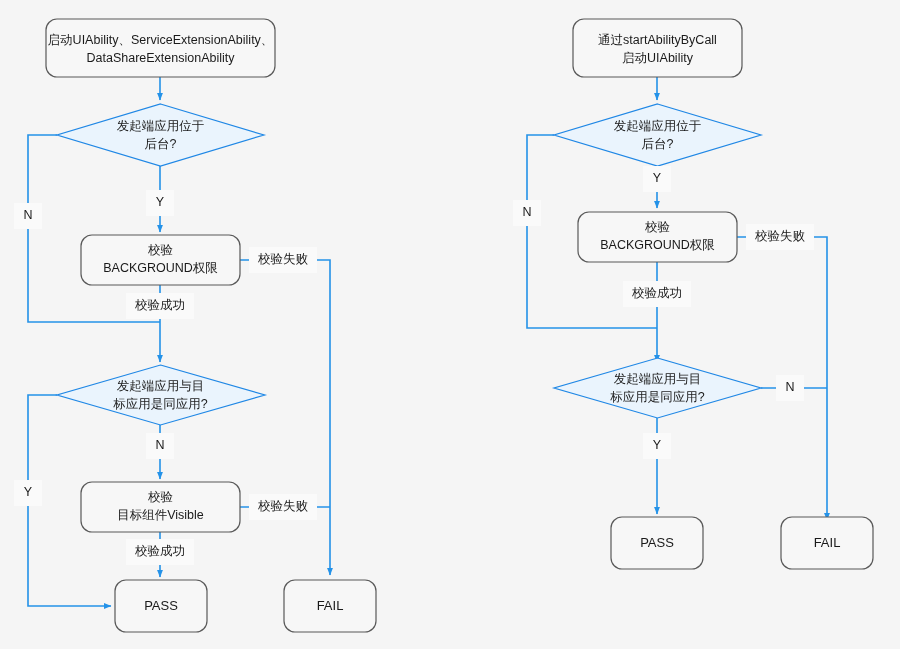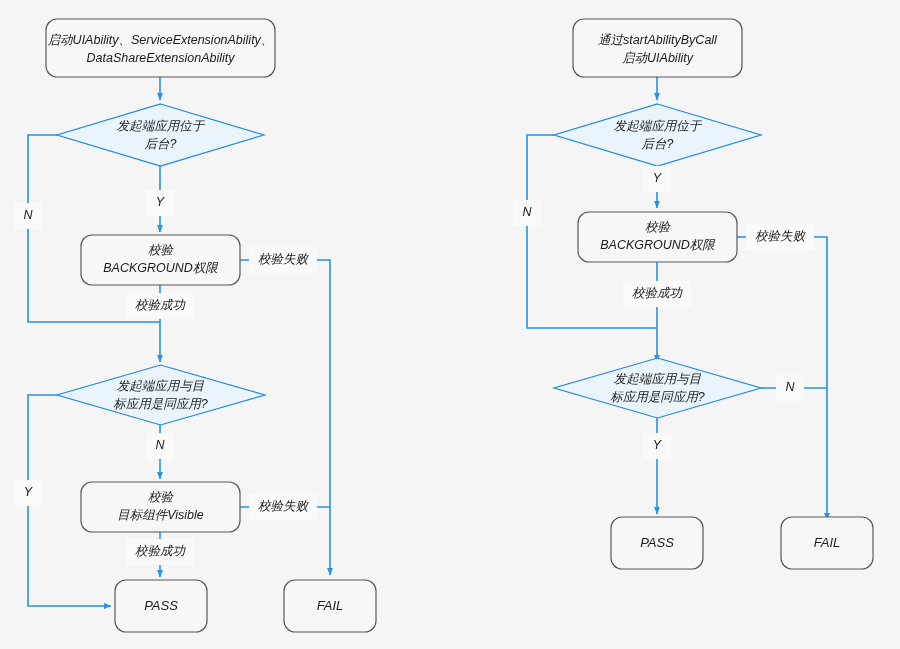--- a/index.html
+++ b/index.html
@@ -11,21 +11,20 @@
     width: 900px;
     height: 649px;
     font-family: "Liberation Sans", "DejaVu Sans", sans-serif;
     overflow: hidden;
   }
   #flowchart-root {
     position: relative;
     width: 900px;
     height: 649px;
     background: #f5f5f5;
-    font-style: italic;
   }
   svg.fc {
     position: absolute;
     left: 0;
     top: 0;
     width: 900px;
     height: 649px;
   }
   .node-rect {
     fill: #f7f7f7;

